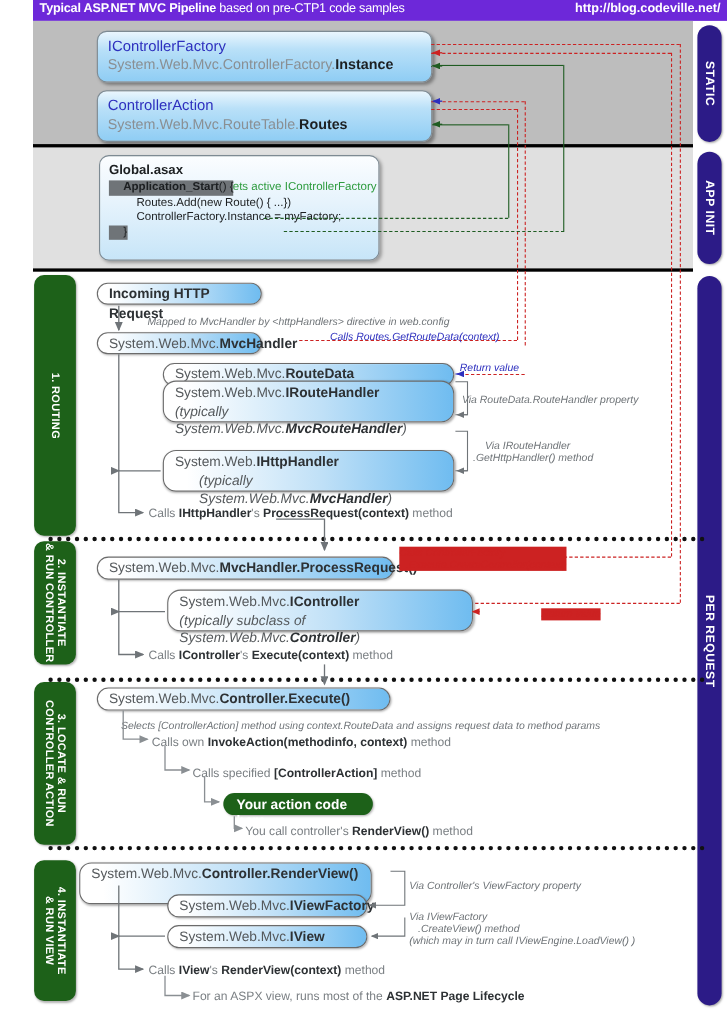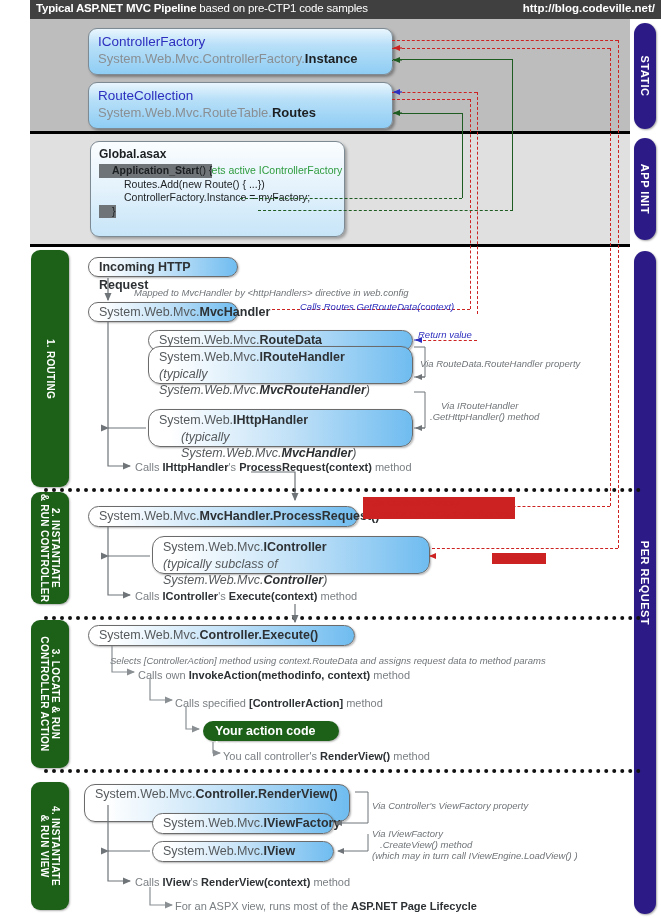--- a/index.html
+++ b/index.html
@@ -1,20 +1,20 @@
 <!DOCTYPE html>
 <html><head>
 <meta charset="utf-8">
 <style>
   html,body{margin:0;padding:0;background:#fff;}
   body{font-family:"Liberation Sans",sans-serif;}
   #page{position:relative;width:661px;height:918px;overflow:hidden;background:#ffffff;}
 
   
-  .hdr{position:absolute;left:30px;top:0;width:631px;height:19px;background:#404040;color:#fff;}
+  .hdr{position:absolute;left:30px;top:0;width:631px;height:19px;background:#6d28d9;color:#fff;}
   .hdr .t1{position:absolute;left:6px;top:2px;font-size:11.5px;font-weight:bold;letter-spacing:-.2px;}
   .hdr .t2{font-weight:normal;}
   .hdr .url{position:absolute;right:6px;top:2px;font-size:11.5px;font-weight:bold;}
 
   
   .band-static{position:absolute;left:30px;top:19px;width:600px;height:115px;background:#bdbdbd;}
   .band-appinit{position:absolute;left:30px;top:134px;width:600px;height:112px;background:#e0e0e0;}
   .rule{position:absolute;left:30px;width:600px;height:3px;background:#000;}
 
   
@@ -122,21 +122,21 @@
 
   <div class="dotsep" style="left:44px;top:488px;width:597px;"></div>
   <div class="dotsep" style="left:44px;top:616px;width:597px;"></div>
   <div class="dotsep" style="left:44px;top:769px;width:597px;"></div>
 
   <div class="bignode" style="left:88px;top:28px;width:305px;height:47px;">
     <div class="hd">IControllerFactory</div>
     <div class="sub"><span>System.Web.Mvc.ControllerFactory.</span><b>Instance</b></div>
   </div>
   <div class="bignode" style="left:88px;top:82px;width:305px;height:47px;">
-    <div class="hd">RouteCollection</div>
+    <div class="hd">ControllerAction</div>
     <div class="sub"><span>System.Web.Mvc.RouteTable.</span><b>Routes</b></div>
   </div>
 
   <div class="gbox" style="left:90px;top:141px;width:255px;height:96px;">
     <div class="ttl">Global.asax</div>
     <div class="ln"><b>Application_Start</b><span>() {</span></div>
     <div class="ln2 cmt">// Add routes and sets active IControllerFactory</div>
     <div class="ln2">Routes.Add(new Route() { ...})</div>
     <div class="ln2">ControllerFactory.Instance = myFactory;</div>
     <div class="ln">}</div>
@@ -237,21 +237,21 @@
   </div>
 
   <div class="greenbox" style="left:203px;top:721px;width:136px;height:20px;line-height:15px;">
     <span>Your action code here</span>
   </div>
 
   <div class="step" style="left:223px;top:750px;">
     <span>You call controller's </span><b>RenderView()</b><span> method</span>
   </div>
 
-  <div class="node" style="left:84px;top:784px;width:266px;height:38px;line-height:19px;">
+  <div class="node" style="left:72px;top:784px;width:266px;height:38px;line-height:19px;">
     <span>System.Web.Mvc.</span><b>Controller.RenderView()</b>
   </div>
 
   <div class="anno" style="left:372px;top:800px;">Via Controller's ViewFactory property</div>
 
   <div class="node" style="left:152px;top:813px;width:182px;height:21px;line-height:19px;">
     <span>System.Web.Mvc.</span><b>IViewFactory</b>
   </div>
 
   <div class="anno" style="left:372px;top:828px;">

